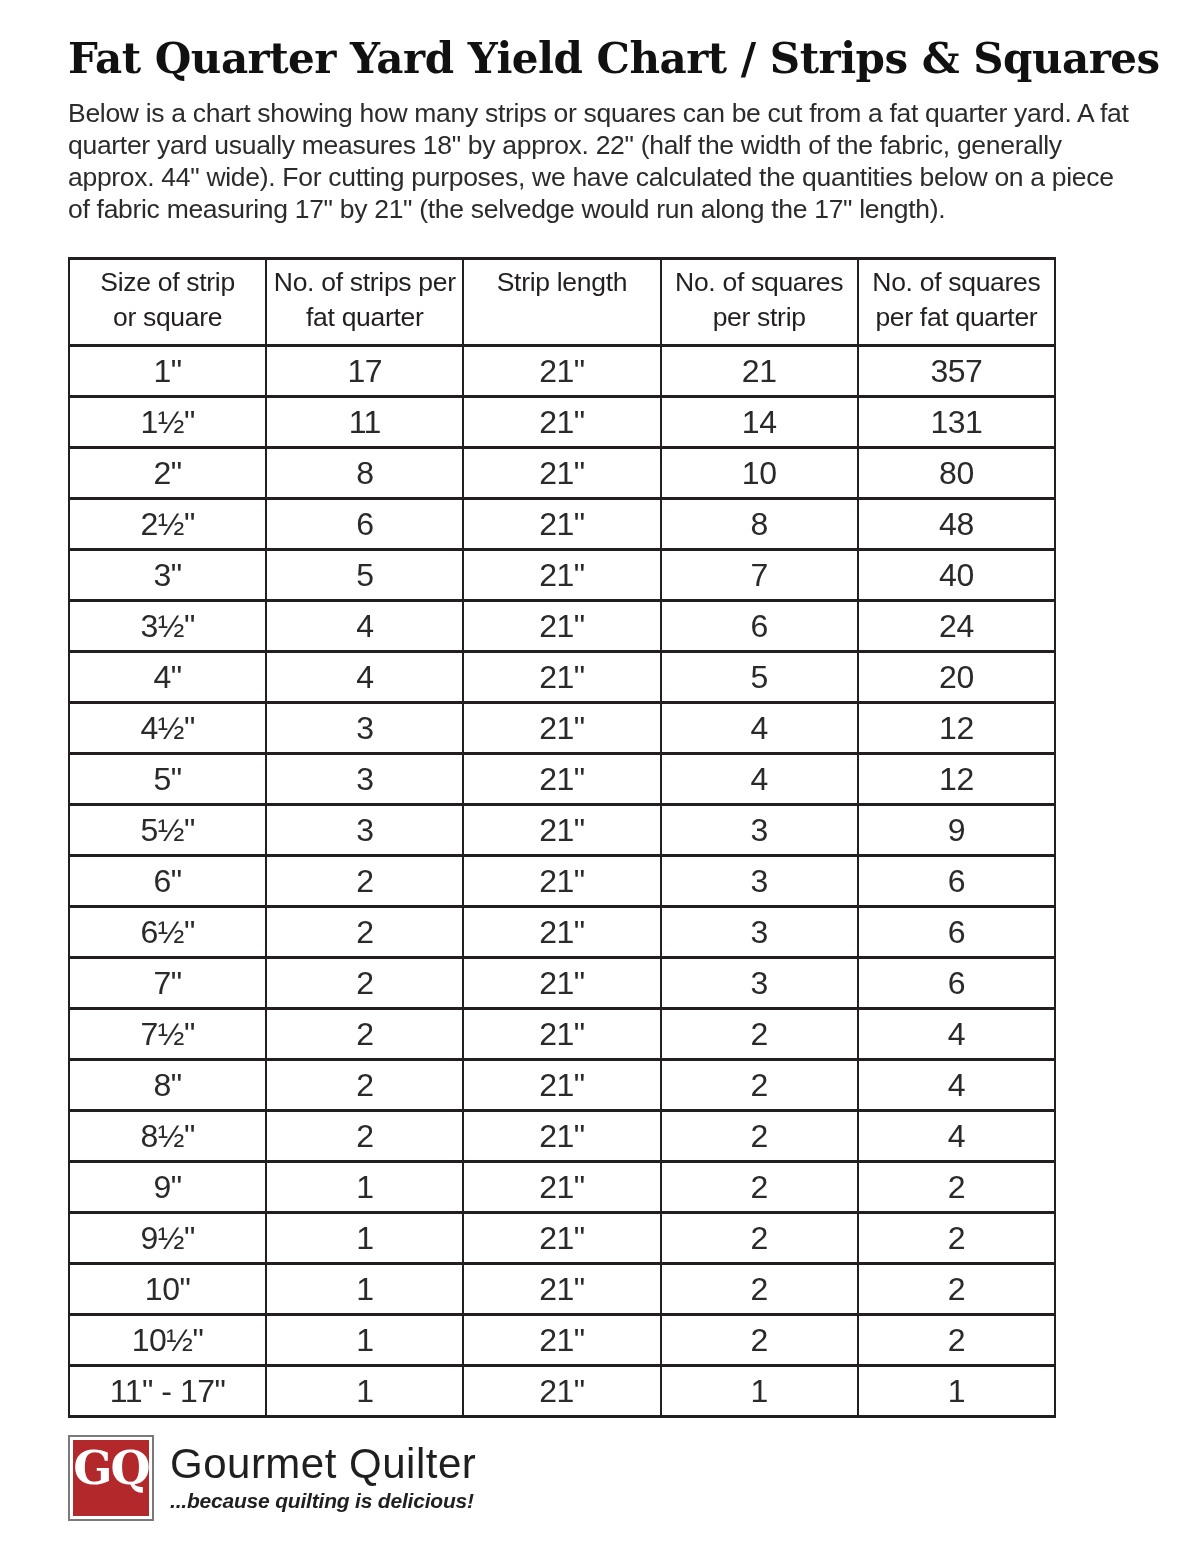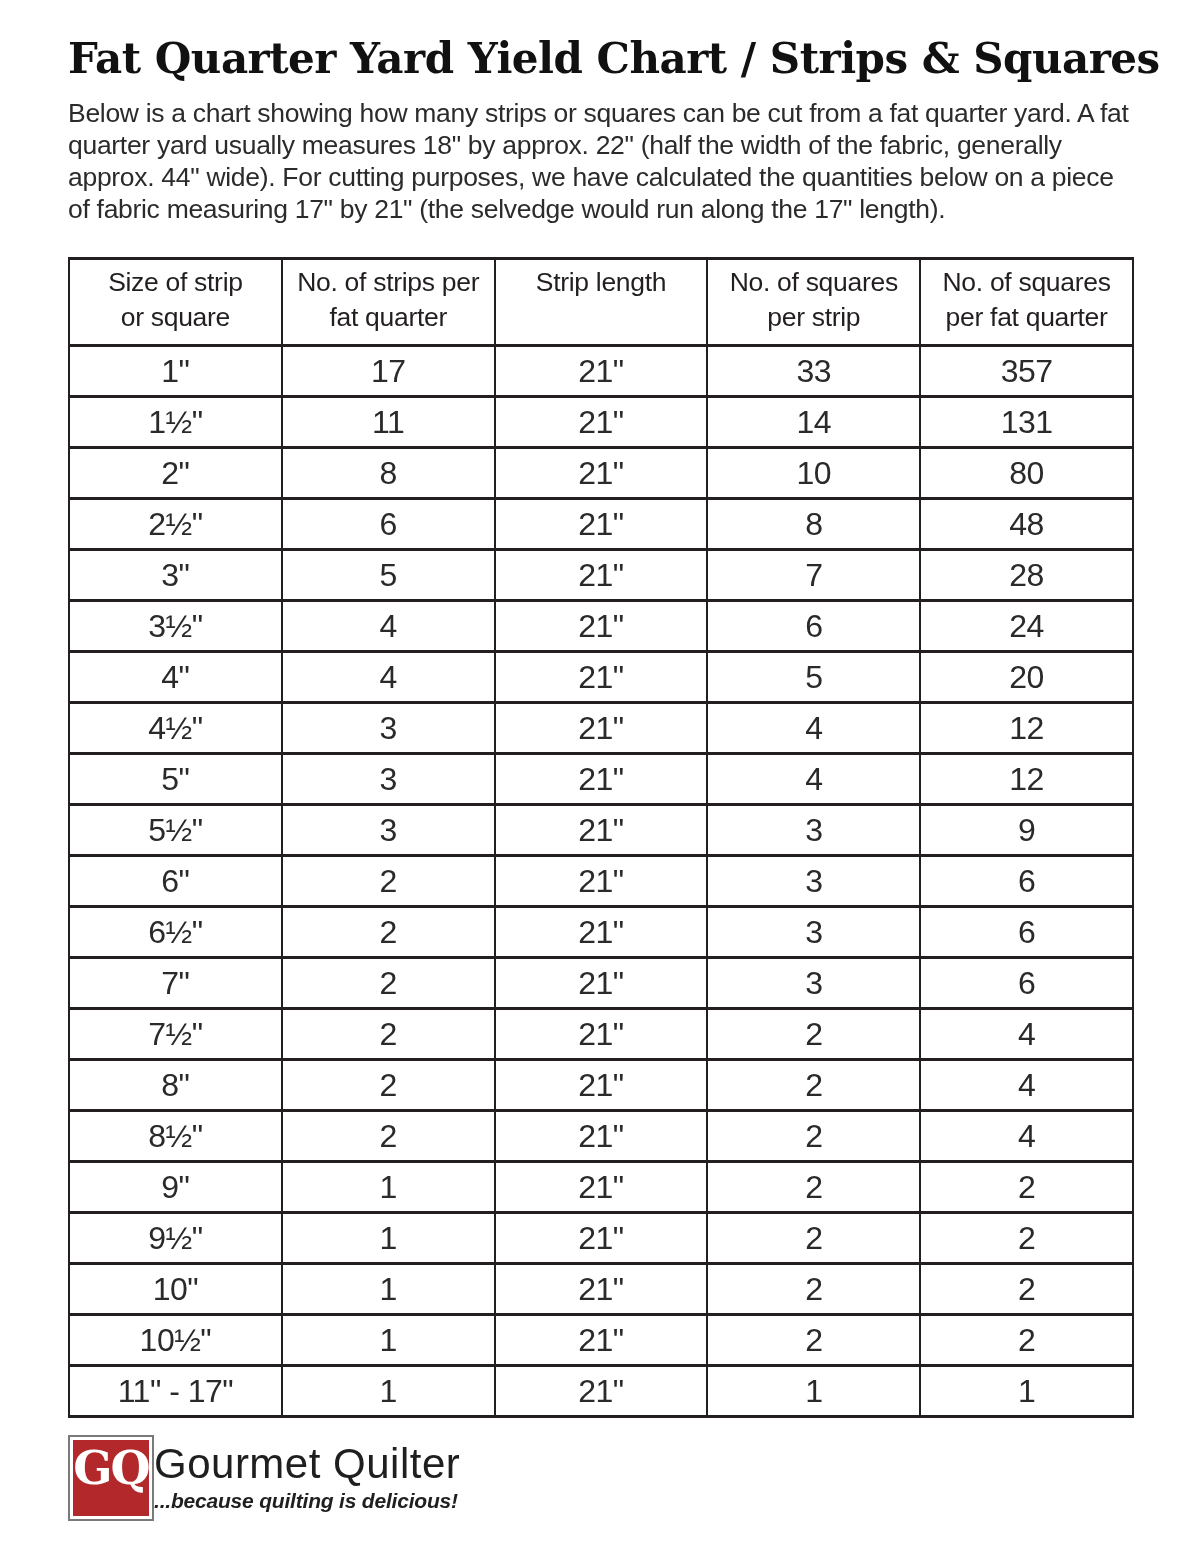--- a/index.html
+++ b/index.html
@@ -27,21 +27,21 @@
   }
   .intro {
     font-size: 26.5px;
     line-height: 1.21;
     letter-spacing: -0.3px;
     color: #2b2b2b;
     margin-bottom: 32px;
     max-width: 1066px;
   }
   table.yield-table {
-    width: 1066px;
+    width: 988px;
     border-collapse: collapse;
     table-layout: fixed;
   }
   table.yield-table th, table.yield-table td {
     border: 2px solid #231f20;
     border-top-width: 3px;
     border-bottom-width: 3px;
     text-align: center;
     font-weight: 400;
   }
@@ -85,20 +85,21 @@
     align-items: center;
     justify-content: center;
     color: #ffffff;
     font-family: "DejaVu Serif", serif;
     font-weight: 700;
     font-size: 46px;
     letter-spacing: -2px;
     padding-bottom: 20px;
   }
   .brand-text {
+    margin-left: 16px;
     display: flex;
     flex-direction: column;
   }
   .brand-name {
     font-size: 42px;
     letter-spacing: 0.5px;
     color: #1f1f1f;
     line-height: 1.0;
   }
   .brand-tagline {
@@ -138,21 +139,21 @@
 per strip</th>
           <th>No. of squares
 per fat quarter</th>
         </tr>
     </thead>
     <tbody>
         <tr>
           <td>1"</td>
           <td>17</td>
           <td>21"</td>
-          <td>33</td>
+          <td>21</td>
           <td>357</td>
         </tr>
         <tr>
           <td>1½"</td>
           <td>11</td>
           <td>21"</td>
           <td>14</td>
           <td>131</td>
         </tr>
         <tr>
@@ -167,21 +168,21 @@
           <td>6</td>
           <td>21"</td>
           <td>8</td>
           <td>48</td>
         </tr>
         <tr>
           <td>3"</td>
           <td>5</td>
           <td>21"</td>
           <td>7</td>
-          <td>28</td>
+          <td>40</td>
         </tr>
         <tr>
           <td>3½"</td>
           <td>4</td>
           <td>21"</td>
           <td>6</td>
           <td>24</td>
         </tr>
         <tr>
           <td>4"</td>

